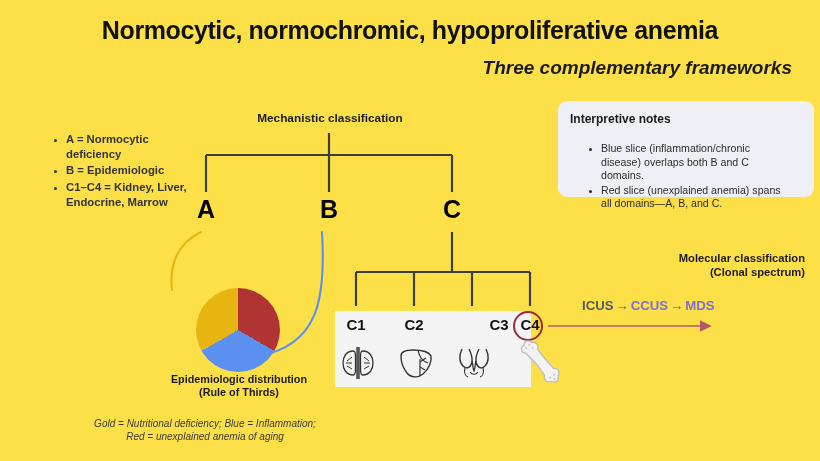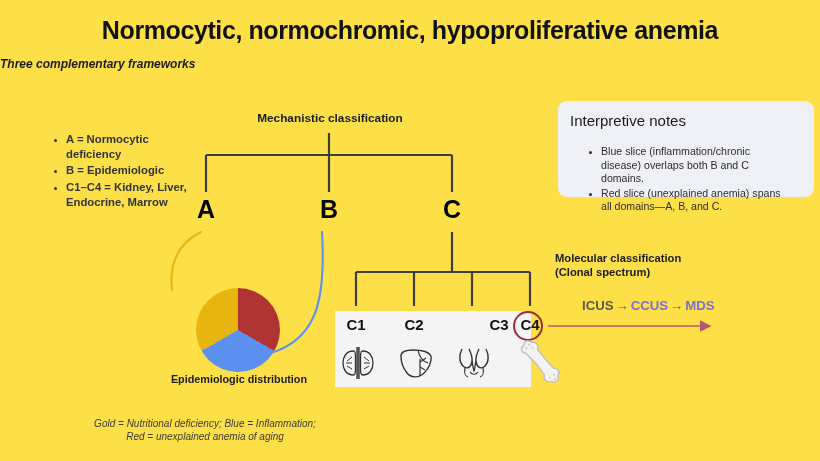--- a/index.html
+++ b/index.html
@@ -22,22 +22,22 @@
   #title {
     left: 0; top: 16px; width: 820px;
     text-align: center;
     font-size: 25px;
     font-weight: bold;
     letter-spacing: -0.4px;
     color: #111111;
   }
   #subtitle {
     left: 0; top: 57px; width: 792px;
-    text-align: left;
-    font-size: 12px;
+    text-align: right;
+    font-size: 19px;
     font-weight: bold;
     font-style: italic;
     color: #1b1b1b;
   }
 
   
   #legend {
     left: 52px; top: 132px; width: 150px;
   }
   #legend ul {
@@ -114,40 +114,40 @@
   
   #notes {
     left: 558px; top: 101px;
     width: 256px; height: 96px;
     background: #eef0f5;
     border-radius: 9px;
     box-sizing: border-box;
     padding: 11px 12px 0 12px;
   }
   #notes-title {
-    font-size: 15px;
-    font-weight: normal;
+    font-size: 12px;
+    font-weight: bold;
     color: #1b1b1b;
   }
   #notes ul {
     margin: 16px; padding: 0 0 0 15px;
     list-style: disc;
   }
   #notes li {
     font-size: 10.6px;
     line-height: 13.6px;
     color: #2c2c2c;
     margin-bottom: 1px;
   }
   #notes li::marker { font-size: 9px; }
 
   
   #mol-title {
     left: 555px; top: 252px; width: 250px;
-    text-align: left;
+    text-align: right;
     font-size: 11.2px;
     font-weight: bold;
     line-height: 13.6px;
     color: #1b1b1b;
   }
   #spectrum {
     left: 570px; top: 298px;
     font-size: 13.2px;
     font-weight: bold;
     white-space: nowrap;
@@ -265,20 +265,21 @@
       <marker id="ahead" markerWidth="7" markerHeight="7" refX="6" refY="3.5" orient="auto">
         <path d="M0,0 L7,3.5 L0,7 Z" fill="#b5596a"></path>
       </marker>
     </defs>
     <line x1="548" y1="326" x2="710" y2="326" stroke="#b5596a" stroke-width="1.7" marker-end="url(#ahead)"></line>
   </svg>
 
   <div class="abs" id="pie"></div>
   <div class="abs" id="pie-caption">
     <div>Epidemiologic distribution</div>
+    <div>(Rule of Thirds)</div>
   </div>
 
   <div class="abs" id="notes">
     <div id="notes-title">Interpretive notes</div>
     <ul>
       <li>Blue slice (inflammation/chronic disease) overlaps both B and C domains.</li>
       <li>Red slice (unexplained anemia) spans all domains—A, B, and C.</li>
     </ul>
   </div>
 

